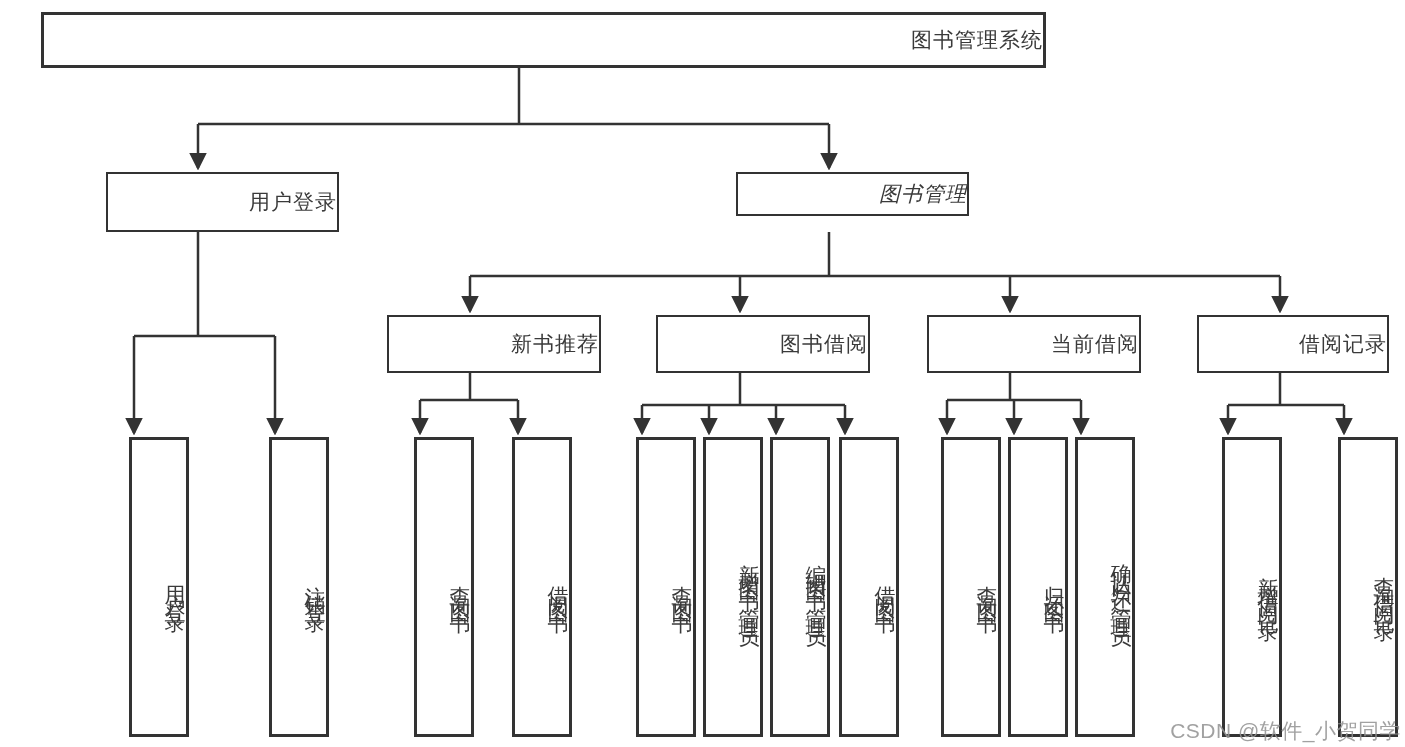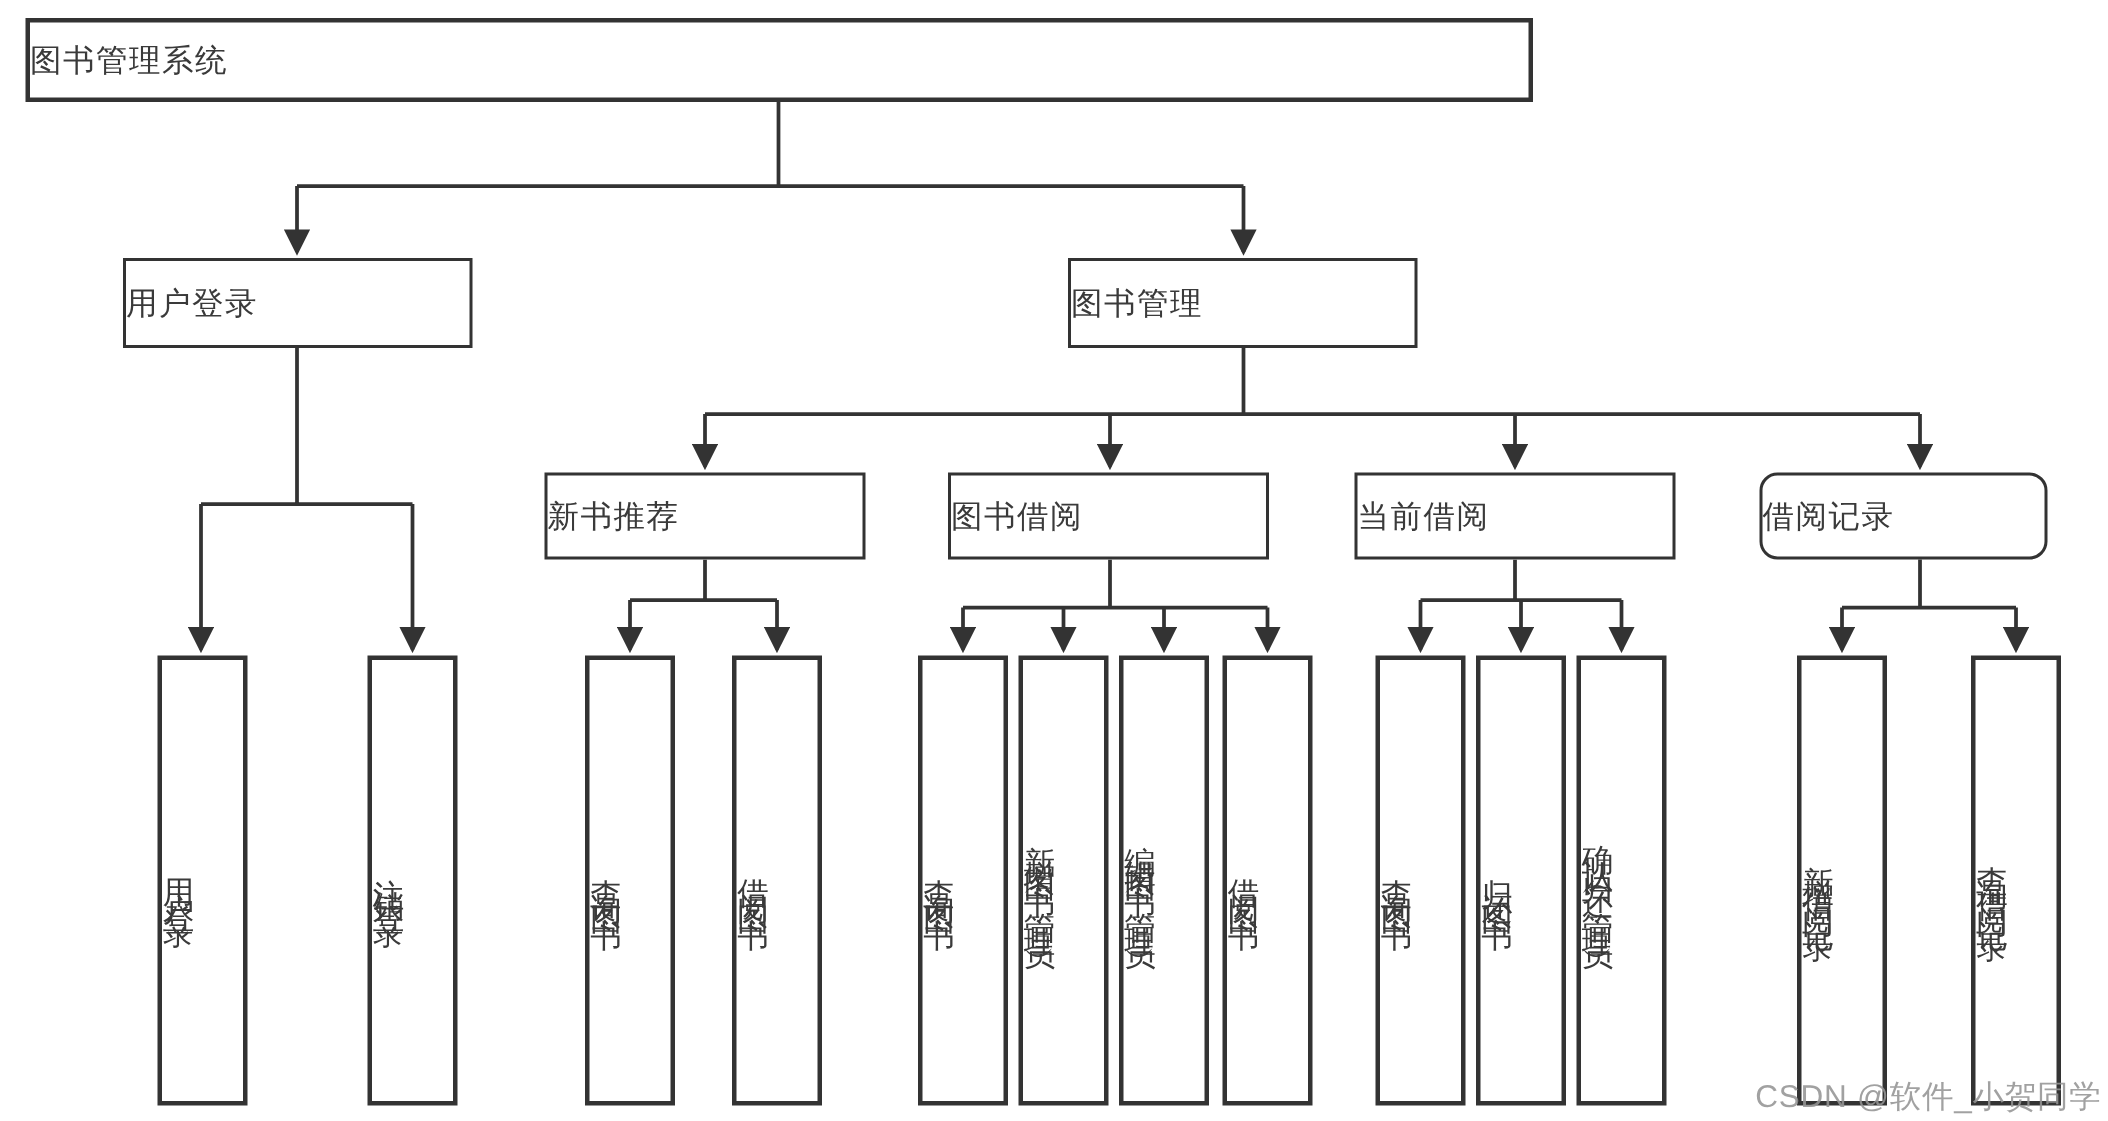--- a/index.html
+++ b/index.html
@@ -3,21 +3,21 @@
 <meta charset="utf-8">
 <style>
   html,body{margin:0;padding:0;background:#ffffff;}
   .canvas{
     position:relative;width:1405px;height:747px;background:#ffffff;overflow:hidden;
     font-family:"Liberation Sans","DejaVu Sans",sans-serif;color:#3a3a3a;
   }
   .connectors{position:absolute;left:0;top:0;width:1405px;height:747px;z-index:1;}
   .node{
     position:absolute;background:#ffffff;border:2px solid #333333;box-sizing:border-box;
-    display:flex;align-items:center;justify-content:flex-start;z-index:2;
+    display:flex;align-items:center;justify-content:flex-end;z-index:2;margin-left:24px;
   }
   .node-h{font-size:21px;letter-spacing:1px;}
   .node-root{border-width:3px;}
   .node-v{border-width:3px;}
   .node-v .vtext{
     writing-mode:vertical-rl;text-orientation:mixed;
     font-size:21px;letter-spacing:9px;line-height:1;white-space:nowrap;
   }
   .watermark{
     position:absolute;right:4px;bottom:2px;z-index:3;
@@ -72,34 +72,34 @@
     </g>
   </svg>
 
   <div class="node node-h node-root" style="left:17px;top:12px;width:1005px;height:56px;">
     <span>图书管理系统</span>
   </div>
 
   <div class="node node-h" style="left:82px;top:172px;width:233px;height:60px;">
     <span>用户登录</span>
   </div>
-  <div class="node node-h" style="left:712px;top:172px;width:233px;height:60px;">
+  <div class="node node-h" style="left:712px;top:172px;width:233px;height:44px;font-style:italic;">
     <span>图书管理</span>
   </div>
 
   <div class="node node-h" style="left:632px;top:315px;width:214px;height:58px;">
     <span>图书借阅</span>
   </div>
   <div class="node node-h" style="left:363px;top:315px;width:214px;height:58px;">
     <span>新书推荐</span>
   </div>
   <div class="node node-h" style="left:903px;top:315px;width:214px;height:58px;">
     <span>当前借阅</span>
   </div>
-  <div class="node node-h" style="left:1173px;top:315px;width:192px;height:58px;border-radius:12px;">
+  <div class="node node-h" style="left:1173px;top:315px;width:192px;height:58px;">
     <span>借阅记录</span>
   </div>
 
   <div class="node node-v" style="left:105px;top:437px;width:60px;height:300px;">
     <span class="vtext">用户登录</span>
   </div>
   <div class="node node-v" style="left:245px;top:437px;width:60px;height:300px;">
     <span class="vtext">注销登录</span>
   </div>
 

